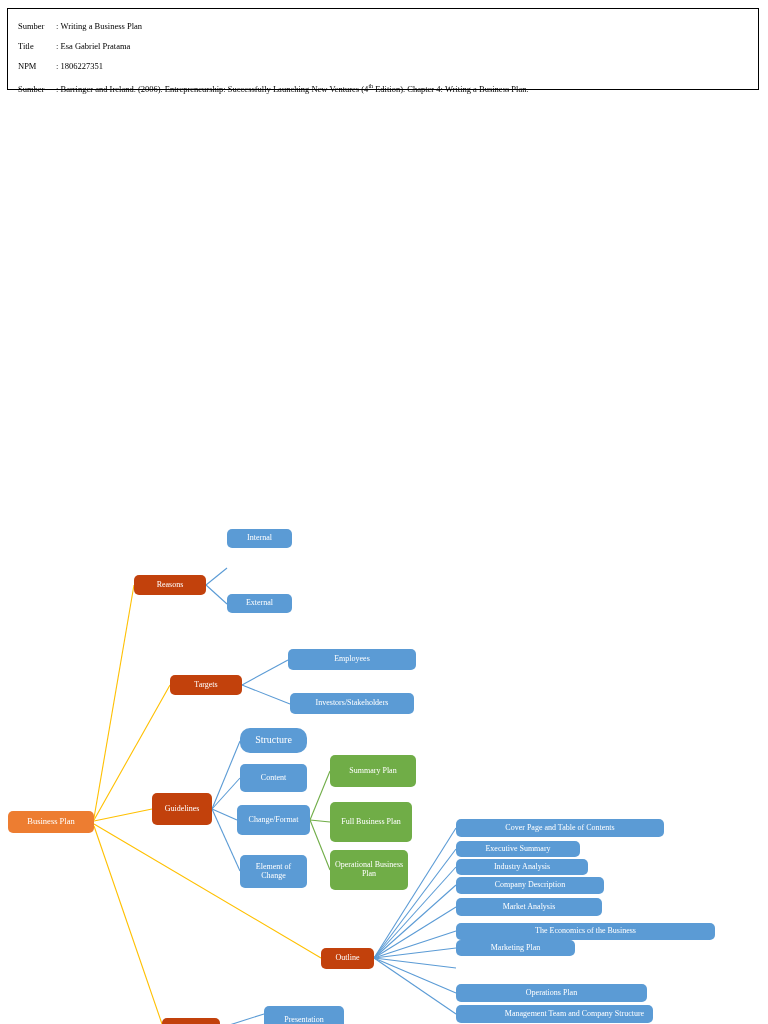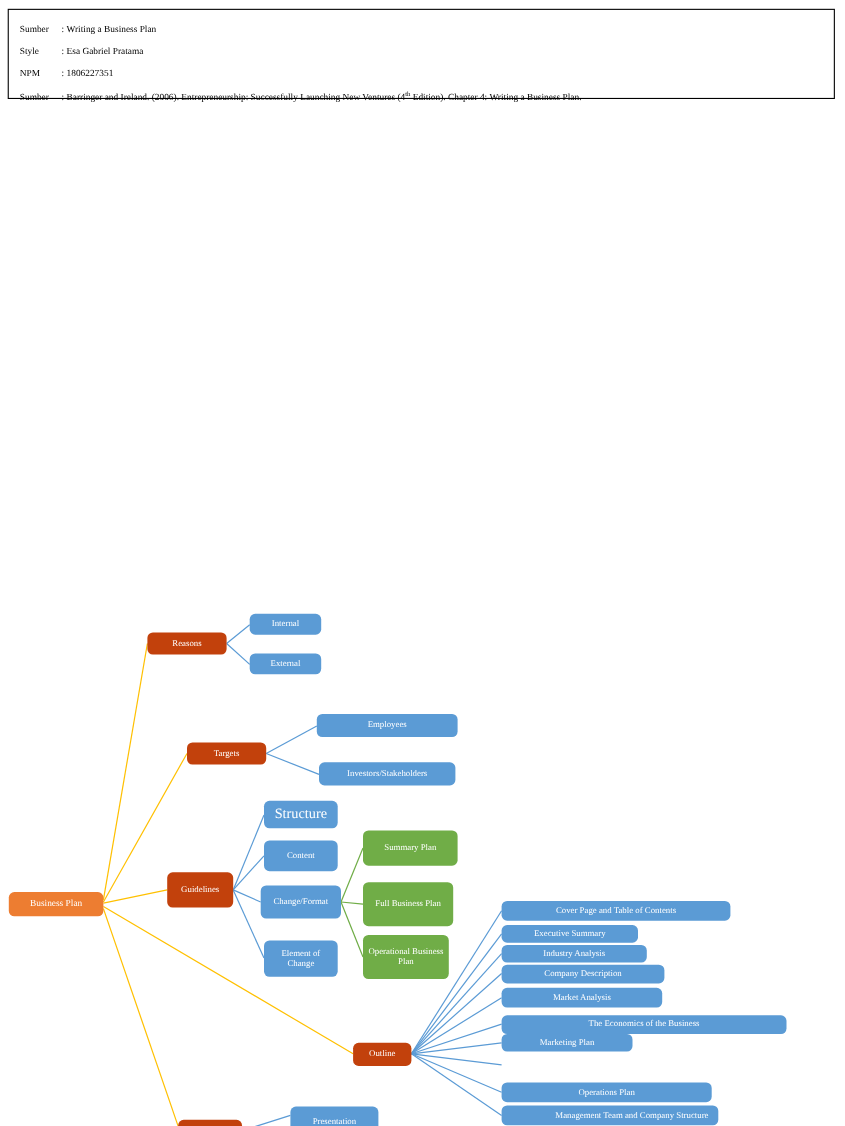--- a/index.html
+++ b/index.html
@@ -83,21 +83,21 @@
 </head>
 <body>
 
 <div id="header-box">
 
   <div class="hdr-row" id="hdr-row-title">
     <span class="hdr-label">Sumber</span><span>:</span>&nbsp;<span>Writing a Business Plan</span>
   </div>
 
   <div class="hdr-row" id="hdr-row-nama">
-    <span class="hdr-label">Style</span><span>:</span>&nbsp;<span>Esa Gabriel Pratama</span>
+    <span class="hdr-label">Title</span><span>:</span>&nbsp;<span>Esa Gabriel Pratama</span>
   </div>
 
   <div class="hdr-row" id="hdr-row-npm">
     <span class="hdr-label">NPM</span><span>:</span>&nbsp;<span>1806227351</span>
   </div>
 
   <div class="hdr-row" id="hdr-row-sumber">
     <span class="hdr-label">Sumber</span><span>:</span>&nbsp;<span>Barringer and Ireland. (2006). Entrepreneurship: Successfully Launching New Ventures (4</span><span class="sup">th</span><span> Edition). Chapter 4: Writing a Business Plan.</span>
   </div>
 
@@ -128,27 +128,27 @@
       <path d="M 374 958 L 456 907" stroke="#5B9BD5" stroke-width="1.1" fill="none"></path>
       <path d="M 374 958 L 456 931" stroke="#5B9BD5" stroke-width="1.1" fill="none"></path>
       <path d="M 374 958 L 456 948" stroke="#5B9BD5" stroke-width="1.1" fill="none"></path>
       <path d="M 374 958 L 456 968" stroke="#5B9BD5" stroke-width="1.1" fill="none"></path>
       <path d="M 374 958 L 456 993" stroke="#5B9BD5" stroke-width="1.1" fill="none"></path>
       <path d="M 374 958 L 456 1014" stroke="#5B9BD5" stroke-width="1.1" fill="none"></path>
       <path d="M 220 1028 L 264 1014" stroke="#5B9BD5" stroke-width="1.1" fill="none"></path>
     </svg>
 <div class="node root" style="left: 8px; top: 811px; width: 86px; height: 22px; font-size: 8.5px;">Business Plan</div>
     <div class="node level1" style="left: 134px; top: 575px; width: 72px; height: 20px; font-size: 8px;">Reasons</div>
-    <div class="node blue" style="left: 227px; top: 558px; width: 65px; height: 19px; font-size: 8px; text-align: right;">Internal</div>
+    <div class="node blue" style="left: 227px; top: 529px; width: 65px; height: 19px; font-size: 8px; text-align: right;">Internal</div>
     <div class="node blue" style="left: 227px; top: 594px; width: 65px; height: 19px; font-size: 8px;">External</div>
     <div class="node level1" style="left: 170px; top: 675px; width: 72px; height: 20px; font-size: 8px;">Targets</div>
     <div class="node blue" style="left: 288px; top: 649px; width: 128px; height: 21px; font-size: 8px;">Employees</div>
     <div class="node blue" style="left: 290px; top: 693px; width: 124px; height: 21px; font-size: 8px;">Investors/Stakeholders</div>
     <div class="node level1" style="left: 152px; top: 793px; width: 60px; height: 32px; font-size: 8px;">Guidelines</div>
-    <div class="node blue" style="left: 240px; top: 728px; width: 67px; height: 25px; font-size: 13px;">Structure</div>
+    <div class="node blue" style="left: 240px; top: 728px; width: 67px; height: 25px; font-size: 10px; border-radius: 10px;">Structure</div>
     <div class="node blue" style="left: 240px; top: 764px; width: 67px; height: 28px; font-size: 8px;">Content</div>
     <div class="node blue" style="left: 237px; top: 805px; width: 73px; height: 30px; font-size: 8px;">Change/Format</div>
     <div class="node blue" style="left: 240px; top: 855px; width: 67px; height: 33px; font-size: 8px;">Element of Change</div>
     <div class="node green" style="left: 330px; top: 755px; width: 86px; height: 32px; font-size: 8px;">Summary Plan</div>
     <div class="node green" style="left: 330px; top: 802px; width: 82px; height: 40px; font-size: 8px;">Full Business Plan</div>
     <div class="node green" style="left: 330px; top: 850px; width: 78px; height: 40px; font-size: 8px;">Operational Business Plan</div>
     <div class="node level1" style="left: 321px; top: 948px; width: 53px; height: 21px; font-size: 8px;">Outline</div>
     <div class="node blue" style="left: 456px; top: 819px; width: 208px; height: 18px; font-size: 8px;">Cover Page and Table of Contents</div>
     <div class="node blue" style="left: 456px; top: 841px; width: 124px; height: 16px; font-size: 8px;">Executive Summary</div>
     <div class="node blue" style="left: 456px; top: 859px; width: 132px; height: 16px; font-size: 8px;">Industry Analysis</div>

